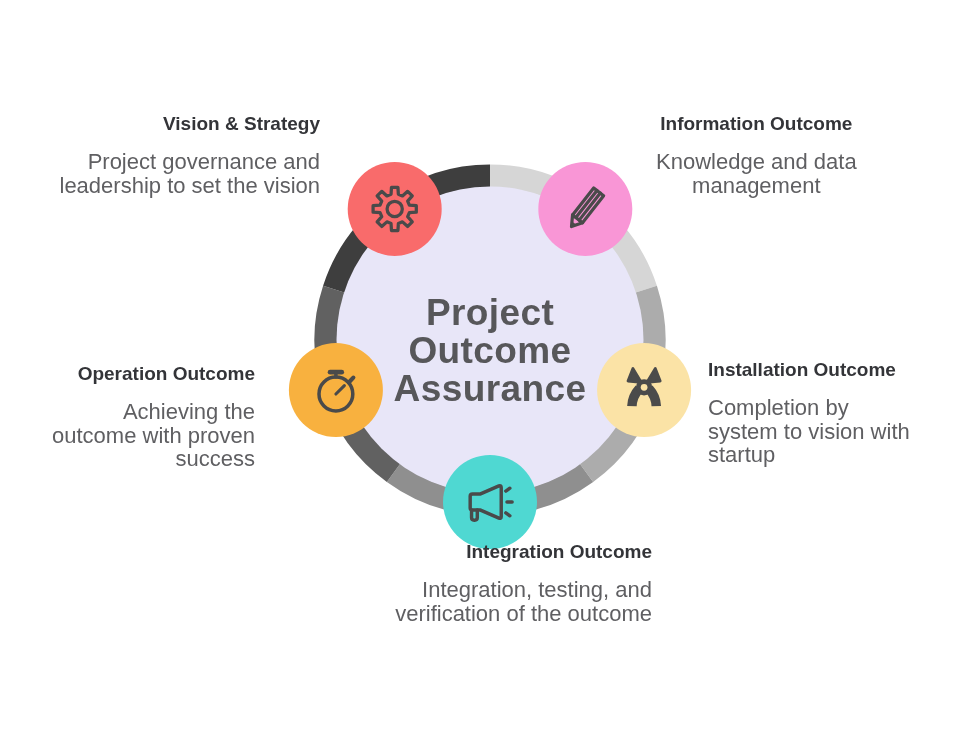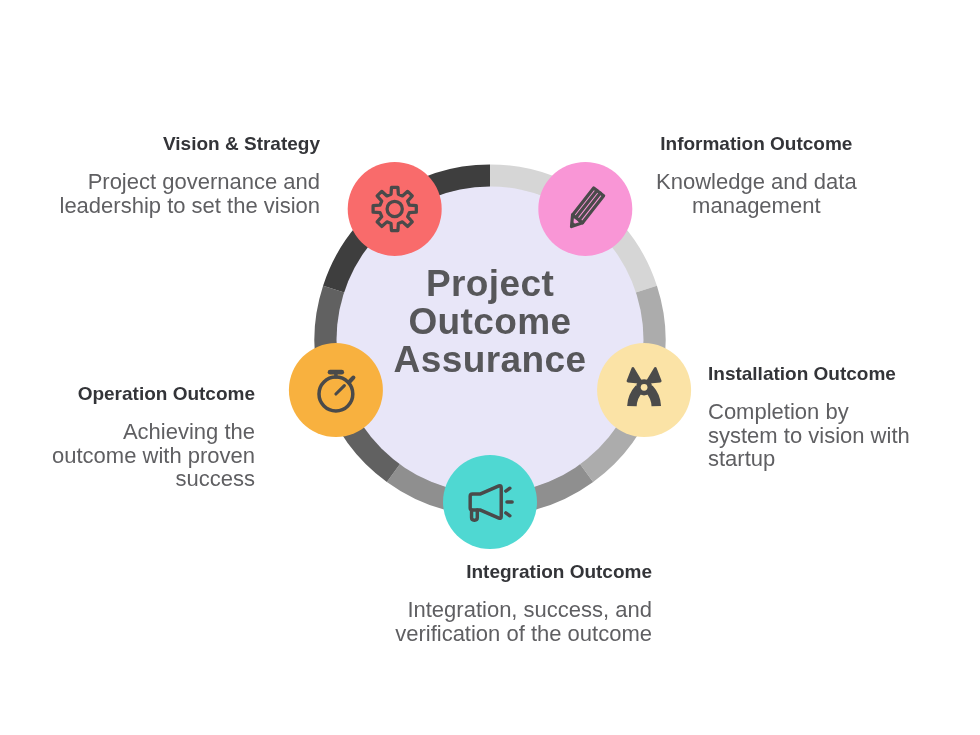--- a/index.html
+++ b/index.html
@@ -11,48 +11,48 @@
     background: #ffffff;
     overflow: hidden;
   }
   .diagram-svg {
     position: absolute;
     left: 0; top: 0;
     width: 980px; height: 735px;
   }
   .center-title {
     position: absolute;
-    left: 490px; top: 322px;
+    left: 490px; top: 351px;
     transform: translate(-50%, -50%);
     text-align: center;
     font-size: 37px;
     font-weight: 700;
     line-height: 38px;
     letter-spacing: 0.4px;
     color: #57575a;
     white-space: pre-line;
   }
-  .label { position: absolute; margin-top: 20px; }
+  .label { position: absolute; }
   .label .heading {
     font-size: 19px;
     font-weight: 700;
     line-height: 23px;
     color: #333438;
   }
   .label .desc {
     margin-top: 15px;
     font-size: 22px;
     line-height: 23.5px;
     color: #5f5f62;
     white-space: pre-line;
   }
   .label-vision      { right: 660px; top: 112px; text-align: right; }
   .label-information { left: 656px;  top: 112px; text-align: center; }
   .label-operation   { right: 725px; top: 362px; text-align: right; }
-  .label-installation{ left: 708px;  top: 342px; text-align: left; }
+  .label-installation{ left: 708px;  top: 358px; text-align: left; }
   .label-integration { left: 492px;  top: 540px; text-align: right; transform: translateX(-50%); width: 320px; }
 </style>
 </head>
 <body>
 
 <div class="canvas">
 
   <svg class="diagram-svg" viewBox="0 0 980 735" xmlns="http://www.w3.org/2000/svg">
 
     <g fill="none" stroke-width="23">
@@ -136,21 +136,21 @@
 
   <div class="label label-installation">
     <div class="heading">Installation Outcome</div>
     <div class="desc">Completion by
 system to vision with
 startup</div>
   </div>
 
   <div class="label label-integration">
     <div class="heading">Integration Outcome</div>
-    <div class="desc">Integration, success, and
+    <div class="desc">Integration, testing, and
 verification of the outcome</div>
   </div>
 
   <div class="label label-operation">
     <div class="heading">Operation Outcome</div>
     <div class="desc">Achieving the
 outcome with proven
 success</div>
   </div>
 

